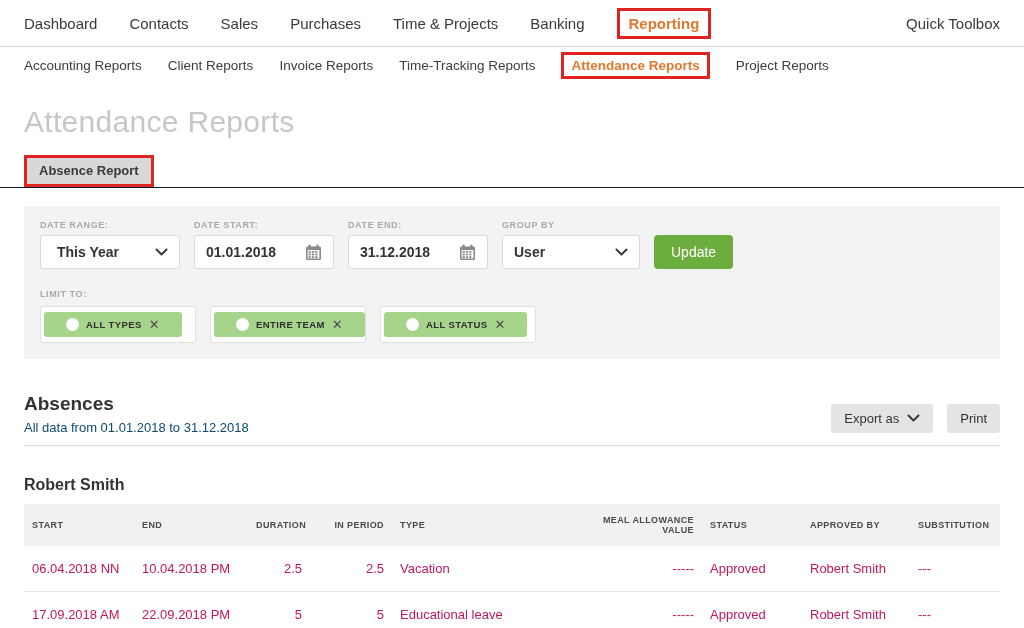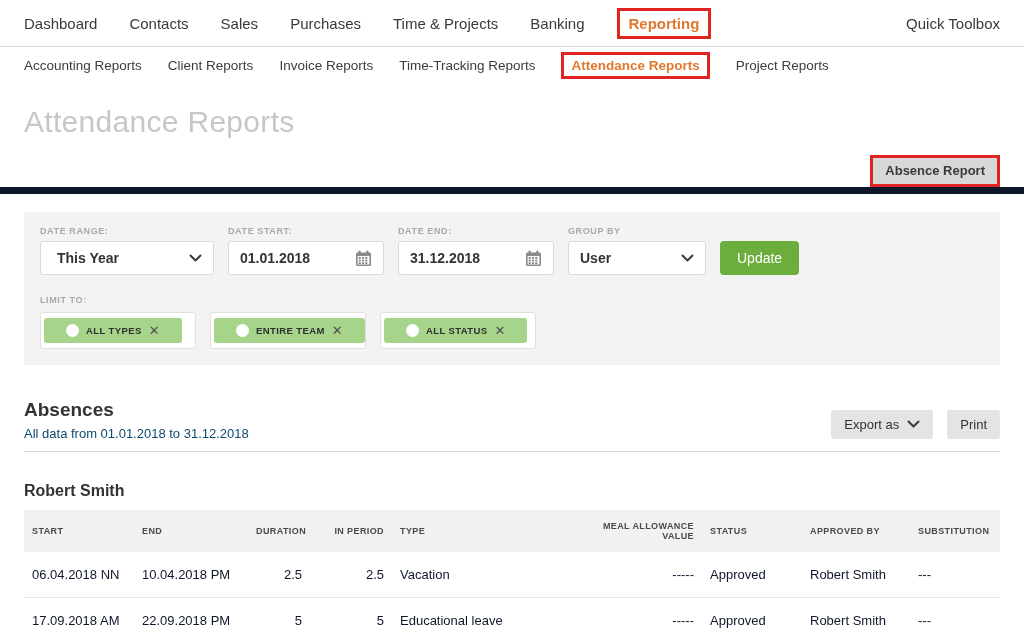--- a/index.html
+++ b/index.html
@@ -18,34 +18,34 @@
   .subnav { display:flex; align-items:center; gap:26px; padding:0 24px; height:36px;
     font-size:13.5px; color:#3c3c3c; }
   .subnav .subnav-item { cursor:pointer; white-space:nowrap; }
   .subnav .subnav-item.active { color:#e0782f; font-weight:700;
     border:3px solid #e02421; padding:3px 7px; }
 
   
   .page-title { padding:0 24px; margin-top:22px; font-size:30px; font-weight:400;
     color:#c7c7c7; letter-spacing:0.3px; }
   .tabbar { display:flex; align-items:flex-end; gap:10px; padding:0 24px; margin-top:16px;
-    border-bottom:7px solid #0f172a; font-size:13px;flex-direction:column; }
+    border-bottom:1px solid #0f172a; font-size:13px; }
   .tab { padding:5px 12px 6px; cursor:pointer; color:#3a3a3a; }
   .tab.active { background:#d8d8d8; font-weight:700; border:3px solid #e02421; }
 
   
   .filter-panel { margin:18px 24px 0 24px; background:#f3f3f3; padding:14px 16px 16px; }
   .filter-row { display:flex; gap:14px; align-items:flex-end; }
   .field { display:flex; flex-direction:column; }
   .field-label { font-size:9px; font-weight:700; letter-spacing:0.6px; color:#a9a9a9;
     text-transform:uppercase; margin-bottom:5px; }
   .control { background:#fff; border:1px solid #d9d9d9; border-radius:3px; height:34px;
     display:flex; align-items:center; justify-content:space-between; padding:0 11px;
     font-size:14px; font-weight:600; color:#333; cursor:pointer; }
-  .w-select { width:174px;padding-left:16px; } .w-date { width:156px; } .w-group { width:138px; }
+  .w-select { width:140px;padding-left:16px; } .w-date { width:140px; } .w-group { width:138px; }
   .chev svg, .cal svg { display:block; }
   .btn-update { background:#6cae3e; color:#fff; border:none; border-radius:4px;
     font-size:14px; font-family:inherit; padding:9px 17px; height:34px; cursor:pointer; }
 
   .limit-row { display:flex; gap:14px; margin-top:4px; }
   .chip-box { width:156px; background:#fff; border:1px solid #e0e0e0; border-radius:3px;
     height:37px; display:flex; align-items:center; padding:3px; }
   .chip { background:#a7d48b; border-radius:3px; display:flex; align-items:center;
     gap:7px; padding:6px 22px; cursor:default; }
   .chip .dot { width:13px; height:13px; border-radius:50%; background:#fff; }
@@ -66,21 +66,21 @@
 
   
   .user-name { padding:0 24px; margin-top:30px; font-size:16px; color:#333; }
   table { width:976px; margin:10px 24px 0; border-collapse:collapse; table-layout:fixed; }
   col.c1{width:110px} col.c2{width:114px} col.c3{width:62px} col.c4{width:82px}
   col.c5{width:200px} col.c6{width:110px} col.c7{width:100px} col.c8{width:108px}
   col.c9{width:90px}
   thead th { background:#f1f1f1; font-size:9px; font-weight:700; color:#4a4a4a;
     letter-spacing:0.4px; text-transform:uppercase; text-align:left; padding:11px 8px; }
   thead th.num { text-align:right; }
-  tbody td { font-size:13px; color:#0f172a; padding:15px 8px; border-bottom:1px solid #e9e9e9;
+  tbody td { font-size:13px; color:#be185d; padding:15px 8px; border-bottom:1px solid #e9e9e9;
     vertical-align:top; text-align:left; }
   tbody td.num { text-align:right;margin-top:44px; }
 </style>
 </head>
 <body>
 
 <div class="topnav">
   <span class="nav-item">Dashboard</span>
   <span class="nav-item">Contacts</span>
   <span class="nav-item">Sales</span>

